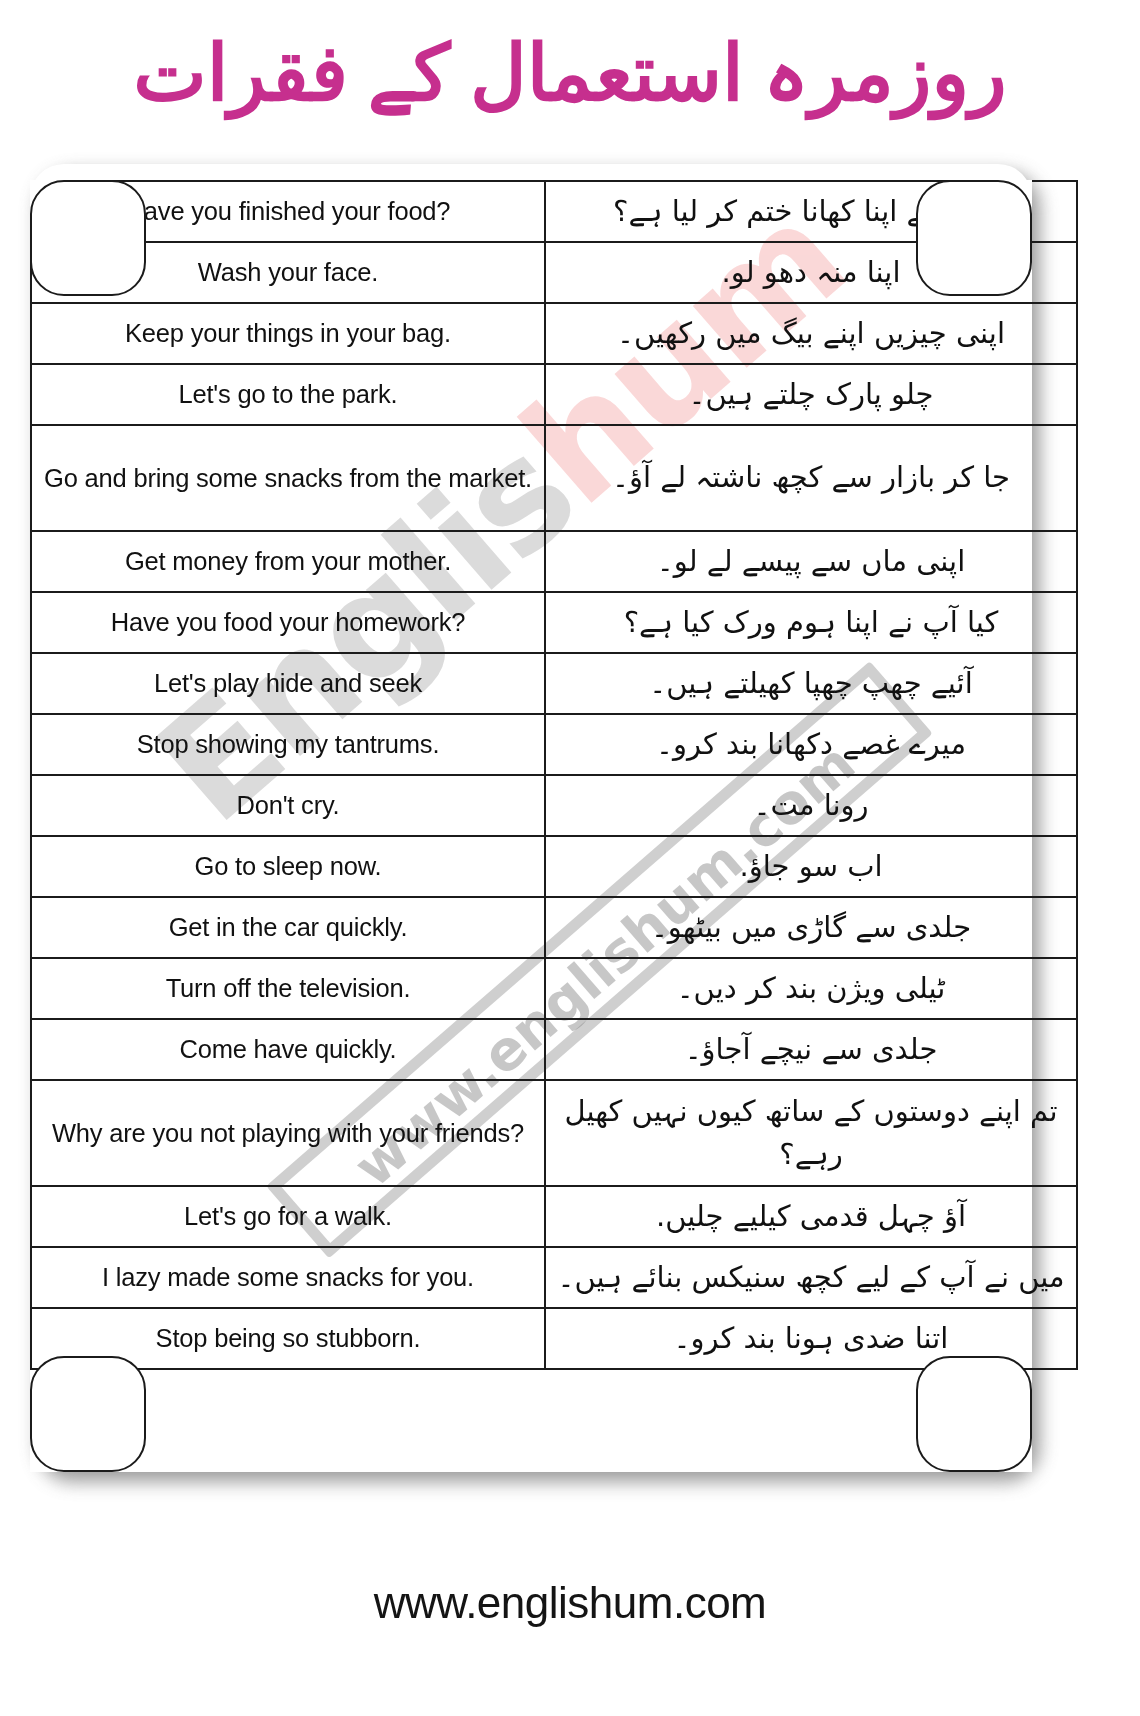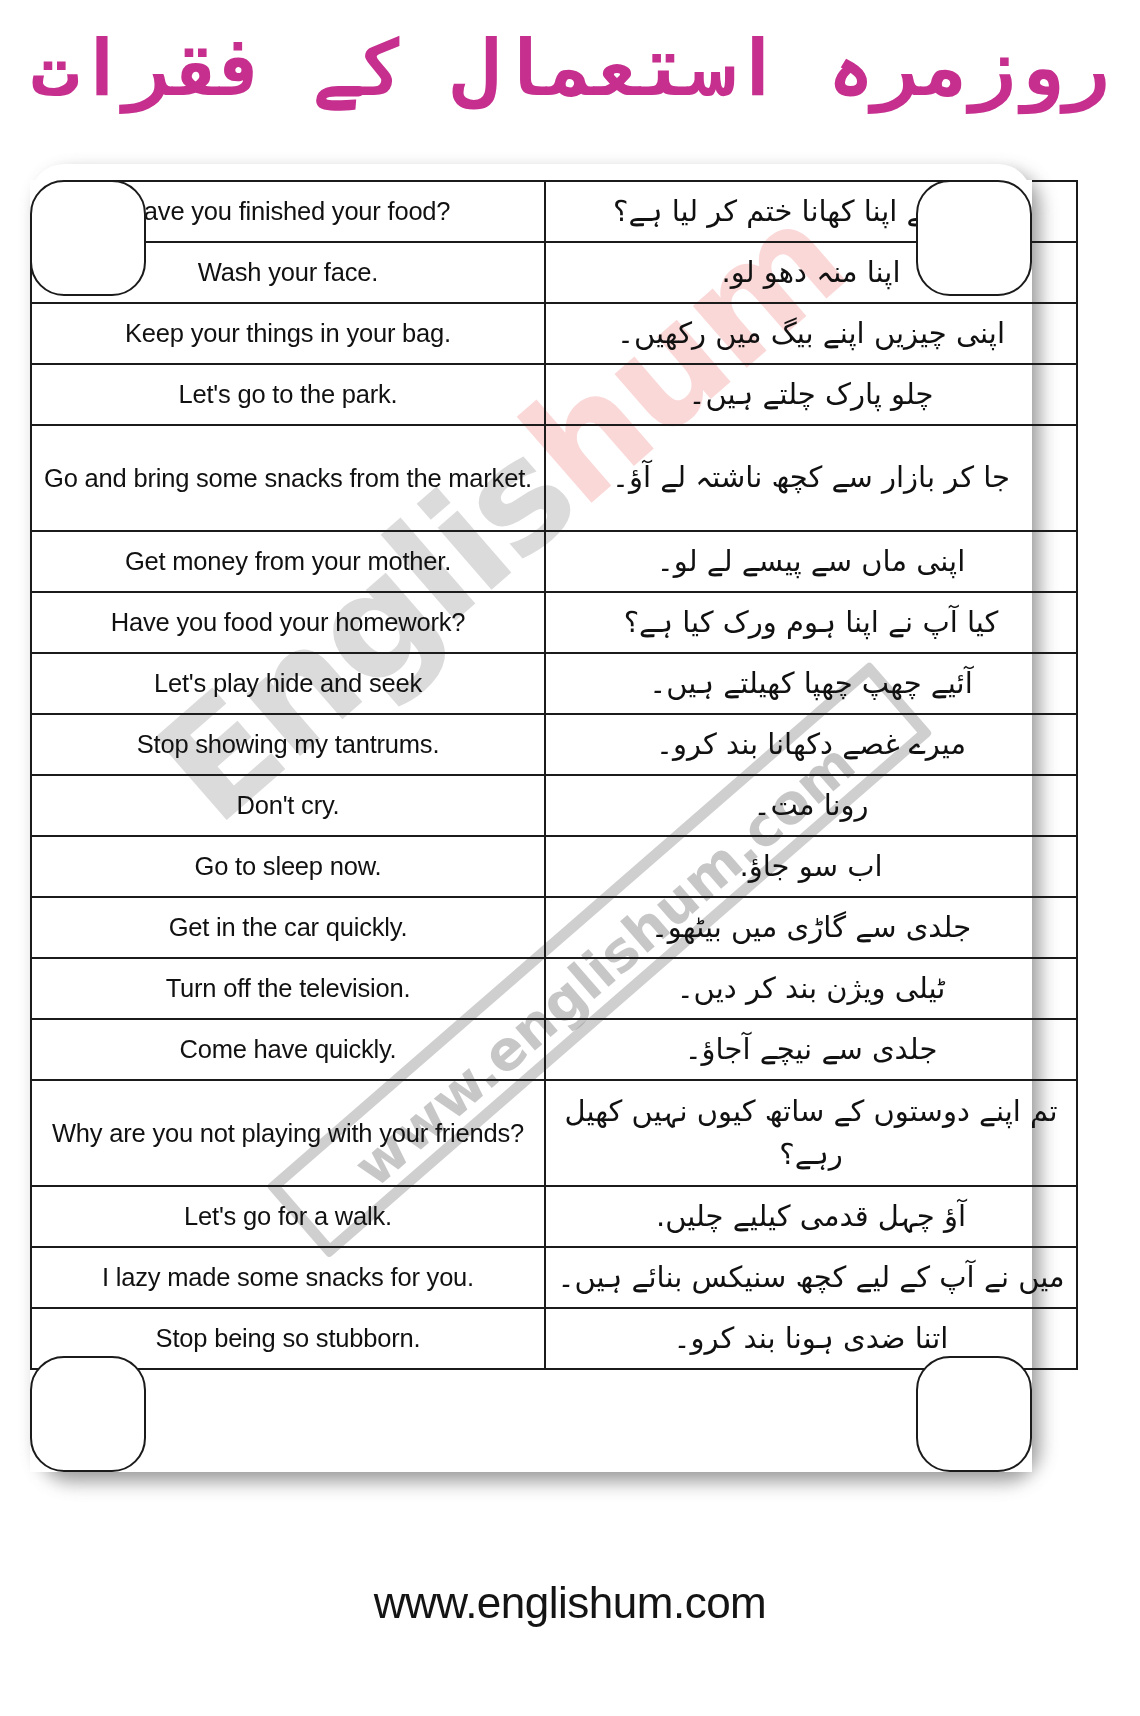--- a/index.html
+++ b/index.html
@@ -17,21 +17,21 @@
   }
 
   
   .page-title {
     position: absolute;
     top: 18px;
     left: 0;
     width: 1140px;
     text-align: center;
     color: #C62F8E;
-    font-family: Liberation Mono, monospace;
+    font-family: Liberation Serif, serif;
     font-size: 78px;
     line-height: 112px;
     font-weight: 700;
     direction: rtl;
     unicode-bidi: bidi-override;
     white-space: nowrap;
     letter-spacing: -2px;
   }
 
   

